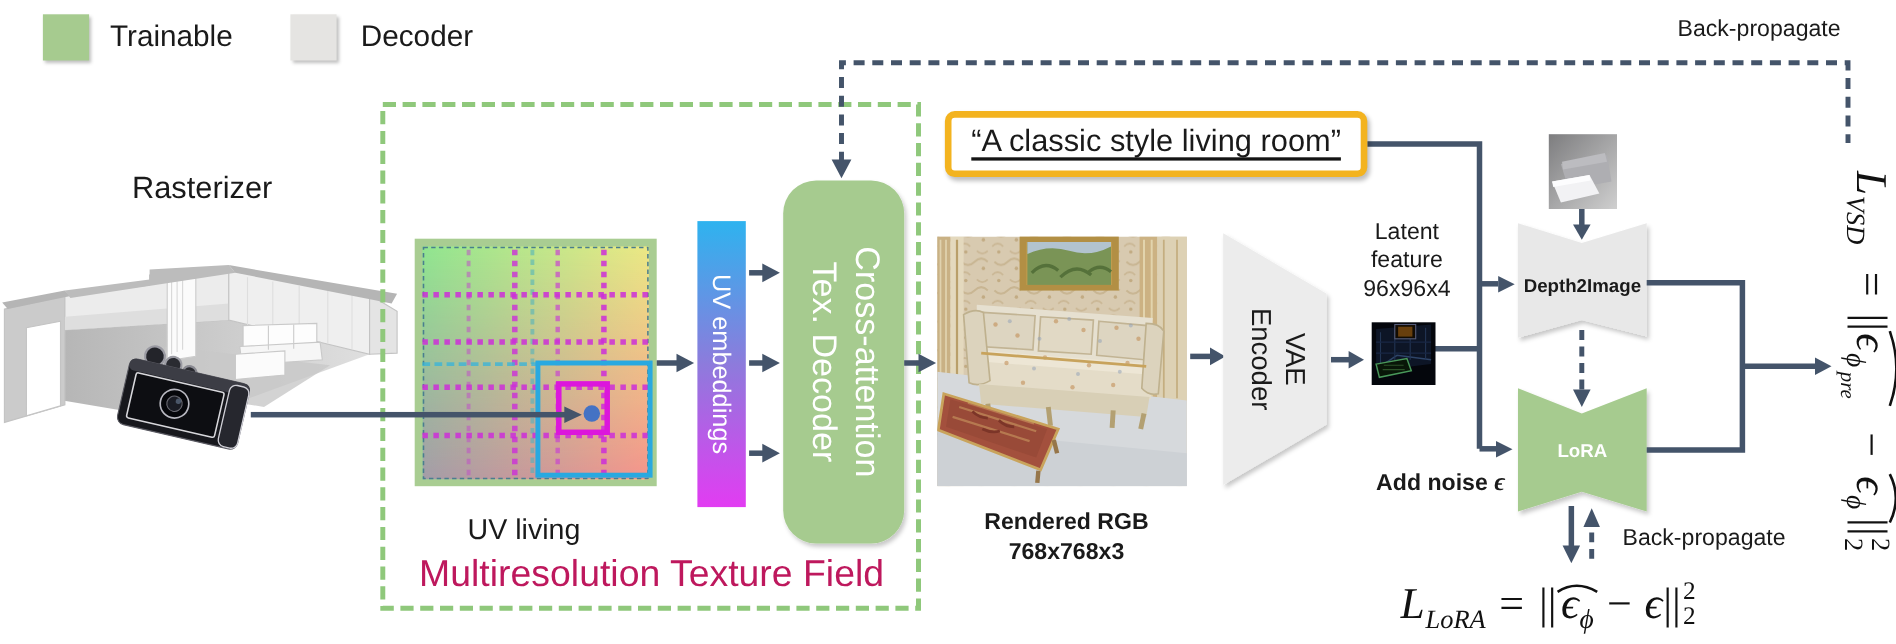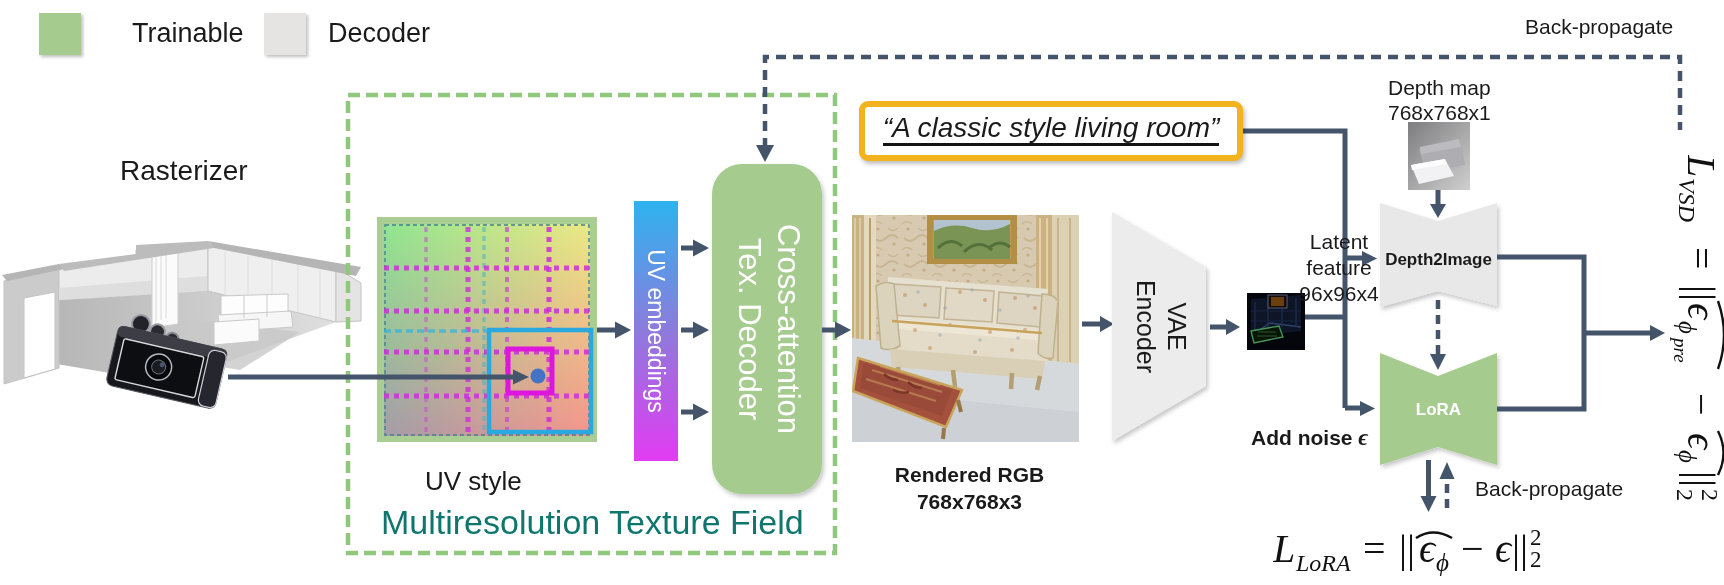--- a/index.html
+++ b/index.html
@@ -328,50 +328,49 @@
       <path d="M884,374 q6,6 14,6 M908,382 q6,6 14,6 M893,390 q8,4 16,2" stroke="#7c3528" stroke-width="2.5" fill="none"></path>
 
       <polygon points="858,358 962,390 946,427 853,391" fill="none" stroke="#c9a45c" stroke-width="2.5"></polygon>
 
       <path d="M850,394 l-2,14 M944,428 l-1,11 M958,400 l3,12" stroke="#96764a" stroke-width="4" fill="none"></path>
     </g>
   </svg>
 
   <div style="position:absolute;left:39px;top:13px;width:42px;height:42px;background:#a6cb8f;box-shadow:2px 2px 3px rgba(0,0,0,0.25);"></div>
 
-  <div class="t" style="left:100px;top:18px;font-size:27px;margin-left:32px;">Trainable</div>
+  <div class="t" style="left:100px;top:18px;font-size:27px;">Trainable</div>
 
   <div style="position:absolute;left:264px;top:13px;width:42px;height:42px;background:#e5e4e2;box-shadow:2px 2px 3px rgba(0,0,0,0.25);"></div>
 
   <div class="t" style="left:328px;top:18px;font-size:27px;">Decoder</div>
 
   <div class="t" style="left:120px;top:155px;font-size:28px;">Rasterizer</div>
 
 
-  <div class="t" style="left:425px;top:466px;font-size:26px;">UV style</div>
-
-  <div class="t" style="left:381px;top:503px;font-size:34px;color:#0f766e;">Multiresolution Texture Field</div>
+  <div class="t" style="left:425px;top:466px;font-size:26px;">UV living</div>
+
+  <div class="t" style="left:381px;top:503px;font-size:34px;color:#be185d;">Multiresolution Texture Field</div>
 
   <div class="t" style="left:634px;top:201px;width:260px;height:44px;transform:rotate(90deg);transform-origin:22px 22px;text-align:center;font-size:23px;color:#ffffff;line-height:44px;">UV embeddings</div>
 
   <div class="t c" style="left:712px;top:164px;width:330px;height:110px;transform:rotate(90deg);transform-origin:55px 55px;font-size:31px;color:#ffffff;line-height:39px;padding-top:14px;box-sizing:border-box;">Cross-attention<br>Tex. Decoder</div>
 
   <div style="position:absolute;left:859px;top:101px;width:384px;height:60px;background:#ffffff;border:6px solid #f3b31f;border-radius:9px;box-shadow:2px 3px 4px rgba(0,0,0,0.25);box-sizing:border-box;"></div>
 
-  <div class="t c" style="left:859px;top:112px;width:384px;font-size:28px;font-style:italic;"><span style="border-bottom:3px solid #141414;padding-bottom:0px;">“A classic style living room”</span></div>
+  <div class="t c" style="left:859px;top:112px;width:384px;font-size:28px;"><span style="border-bottom:3px solid #141414;padding-bottom:0px;">“A classic style living room”</span></div>
 
   <div class="t c" style="left:856px;top:461px;width:227px;font-size:21px;line-height:27px;font-weight:bold;">Rendered RGB<br>768x768x3</div>
 
   <div class="t c" style="left:1112px;top:212px;width:229px;height:94px;transform:rotate(90deg);transform-origin:47px 47px;font-size:25px;line-height:31px;padding-top:14px;box-sizing:border-box;">VAE<br>Encoder</div>
 
-  <div class="t c" style="left:1294px;top:198px;width:90px;font-size:21px;line-height:26px;margin-top:31px;">Latent<br>feature<br>96x96x4</div>
+  <div class="t c" style="left:1234px;top:198px;width:90px;font-size:21px;line-height:26px;">Latent<br>feature<br>96x96x4</div>
 
   <div class="t" style="left:1251px;top:425px;font-size:21px;font-weight:bold;">Add noise <i style="font-family:'Liberation Serif',serif;font-size:23px;">ϵ</i></div>
 
-  <div class="t c" style="left:1388px;top:75px;width:100px;font-size:21px;line-height:25px;">Depth map<br>768x768x1</div>
 
   <div class="t" style="left:1525px;top:15px;font-size:21px;">Back-propagate</div>
 
   <div class="t" style="left:1475px;top:477px;font-size:21px;">Back-propagate</div>
 
   <div class="t c" style="left:1380px;top:250px;width:117px;font-size:17px;font-weight:bold;">Depth2Image</div>
 
   <div class="t c" style="left:1380px;top:400px;width:117px;font-size:17px;font-weight:bold;color:#ffffff;">LoRA</div>
 
   <div class="t" style="left:1273px;top:518px;">

